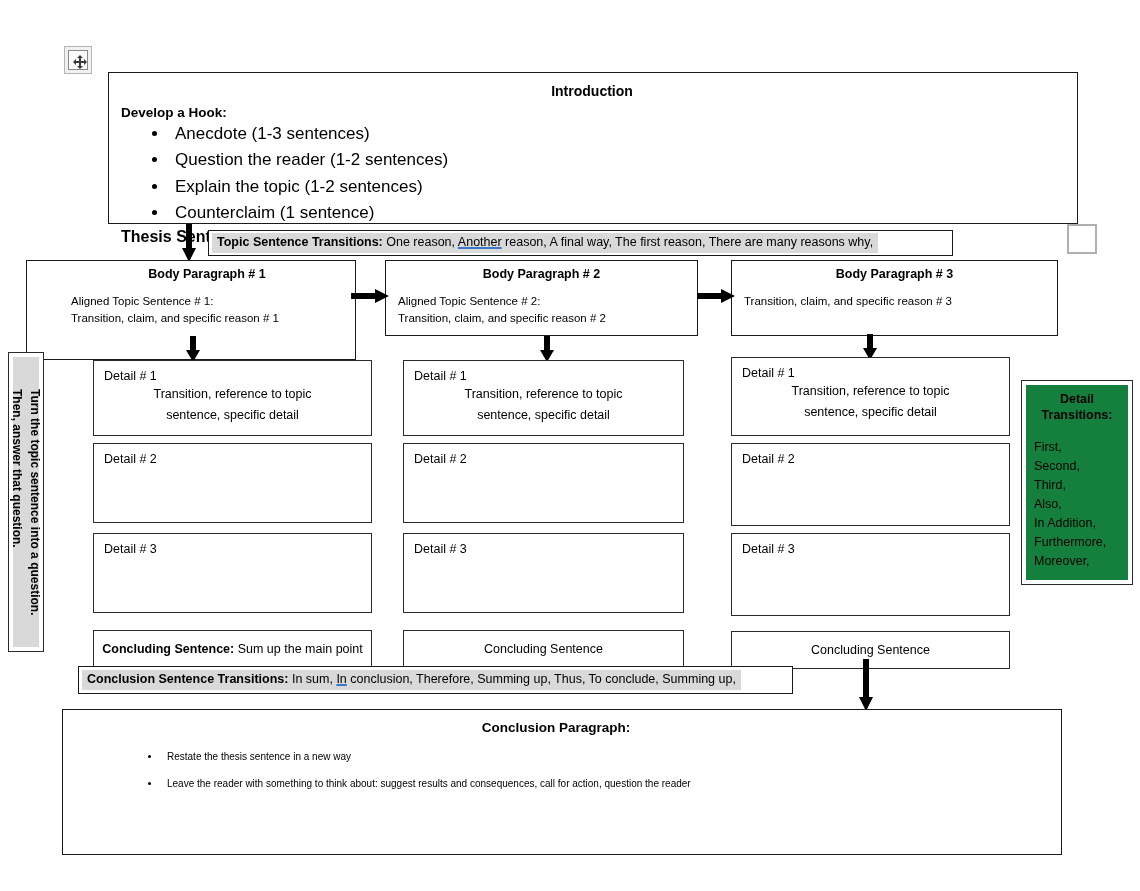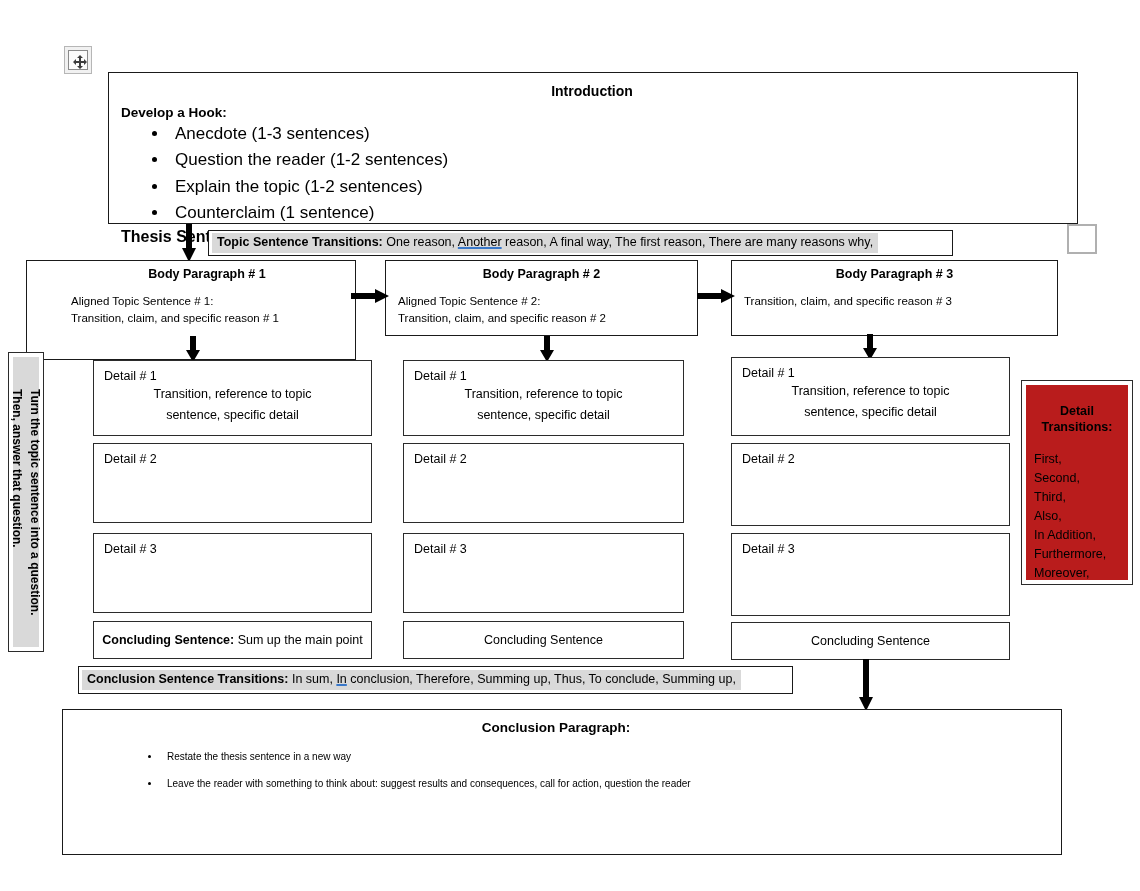--- a/index.html
+++ b/index.html
@@ -124,21 +124,21 @@
   #c2d1 { left: 403px; top: 360px; width: 281px; height: 76px; }
   #c2d2 { left: 403px; top: 443px; width: 281px; height: 80px; }
   #c2d3 { left: 403px; top: 533px; width: 281px; height: 80px; }
   #c2cs { left: 403px; top: 621px; width: 281px; height: 38px; }
 
   #c3d1 { left: 731px; top: 357px; width: 279px; height: 79px; }
   #c3d2 { left: 731px; top: 443px; width: 279px; height: 83px; }
   #c3d3 { left: 731px; top: 533px; width: 279px; height: 83px; }
   #c3cs { left: 731px; top: 622px; width: 279px; height: 38px; }
 
-  .cs-box { display:flex; align-items:center; justify-content:center; }
+  .cs-box { display:flex; align-items:center; justify-content:center;margin-top:9px; }
   .cs-box .cstext { font-size: 12.5px; text-align:center; }
   .cs-box .cstext b { font-weight: bold; }
 
   
   #left-note {
     left: 8px; top: 352px; width: 36px; height: 300px;
     padding: 4px;
   }
   #left-note .shade {
     width: 100%; height: 100%;
@@ -154,22 +154,22 @@
     text-align: left;
   }
 
   
   #detail-trans {
     left: 1021px; top: 380px; width: 112px; height: 205px;
     padding: 4px;
   }
   #detail-trans .shade {
     width: 100%; height: 100%;
-    background: #b91c1c;
-    padding: 18px 0 0 0;
+    background: #15803d;
+    padding: 6px 0 0 0;
     box-sizing: border-box;
   }
   #detail-trans .dt-title {
     font-weight: bold; font-size: 12.5px; text-align: center; line-height: 1.3;
   }
   #detail-trans .dt-list { margin-top: 14px; padding-left: 8px; }
   #detail-trans .dt-list div { font-size: 12.5px; line-height: 1.52; }
 
   
   #conclusion-box { left: 62px; top: 709px; width: 1000px; height: 146px; padding: 10px 12px 0 0; }

